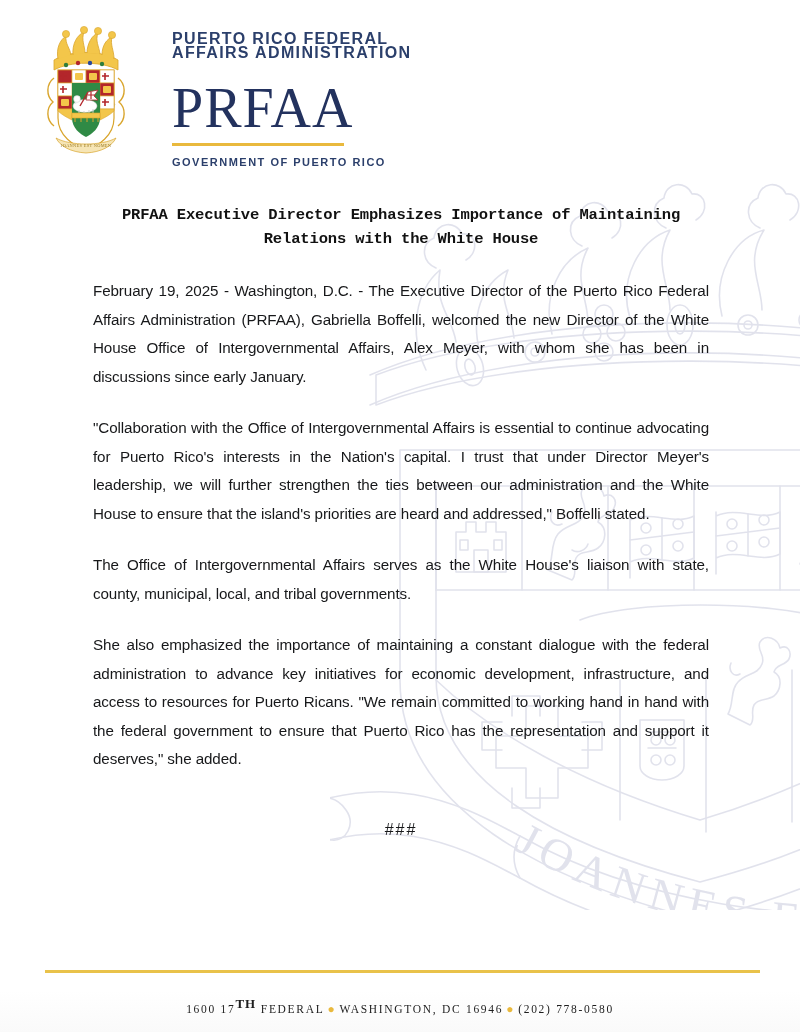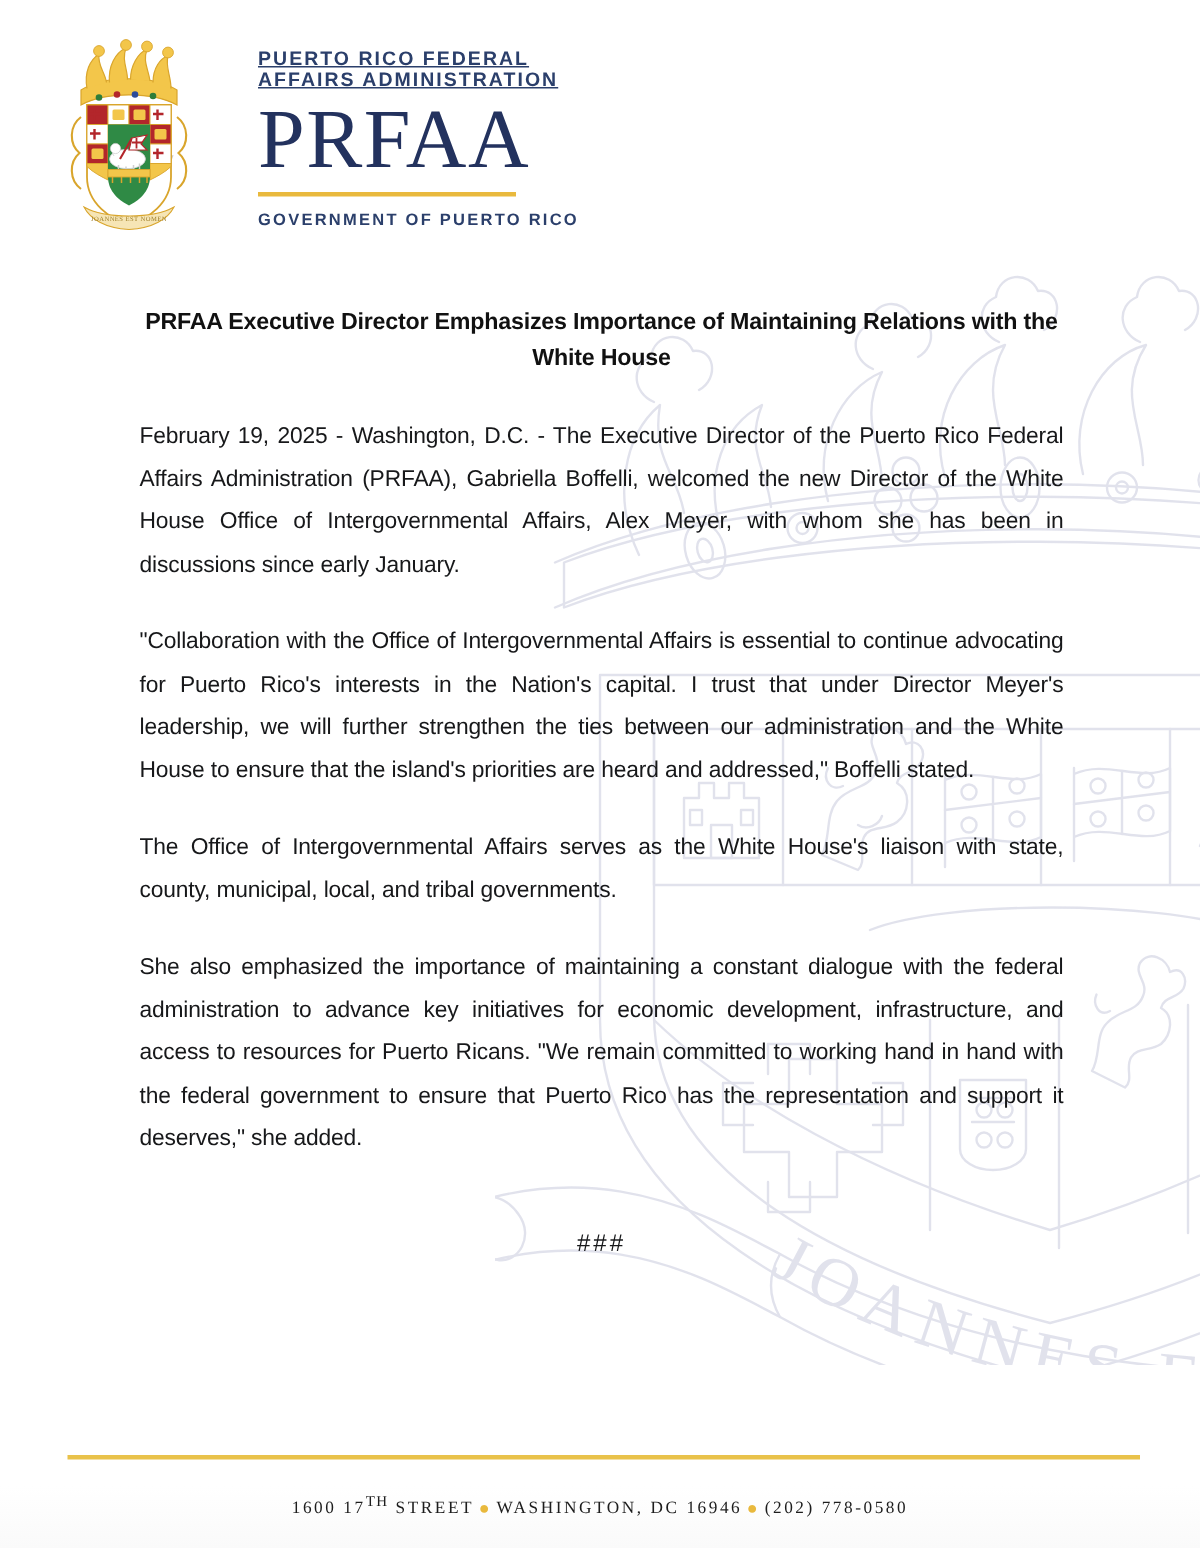--- a/index.html
+++ b/index.html
@@ -51,35 +51,34 @@
     flex: 0 0 auto;
   }
   .crest svg { display: block; width: 100%; height: 100%; }
 
   .brand-block {
     margin-left: 40px;
     padding-top: 6px;
   }
   .brand-eyebrow {
     color: #2b3f6b;
-    font-size: 13px;
+    font-size: 16px;
     font-weight: bold;
     letter-spacing: 1.35px;
     line-height: 14px;
     white-space: pre-line;
     font-family: "Liberation Sans", sans-serif;
-    text-decoration: underline;
   }
   .brand-wordmark {
     color: #23325e;
     font-family: "Liberation Serif", serif;
     font-size: 56px;
     line-height: 58px;
     letter-spacing: 1px;
-    margin-top: 4px;
+    margin-top: 19px;
     font-weight: normal;
   }
   .brand-rule {
     width: 172px;
     height: 2.5px;
     background: #e9b93d;
     margin-top: 6px;
     margin-bottom: 10px;
   }
   .brand-tagline {
@@ -92,21 +91,21 @@
 
   
   .content {
     position: absolute;
     left: 93px;
     top: 203px;
     width: 616px;
     z-index: 2;
   }
   .headline {
-    font-family: Liberation Sans, sans-serif;
+    font-family: Liberation Mono, monospace;
     font-size: 15.5px;
     font-weight: bold;
     color: #111111;
     text-align: center;
     line-height: 24px;
     letter-spacing: -0.15px;
     margin: 0 0 26px 0;
   }
   .para {
     font-family: "Liberation Sans", sans-serif;
@@ -144,23 +143,24 @@
     top: 996px;
     width: 800px;
     text-align: center;
     font-family: "Liberation Serif", serif;
     font-size: 11.5px;
     letter-spacing: 1.7px;
     color: #1d1d1d;
     z-index: 3;
   }
   .footer-text sup {
-    font-size: 10px;
+    font-size: 13px;
     vertical-align: super;
     letter-spacing: 1px;
+    font-weight: bold;
   }
   .dot {
     color: #e9b93d;
     font-size: 12px;
     padding: 0 3px;
   }
 </style>
 </head>
 <body>
 
@@ -403,16 +403,16 @@
     <p class="para">February 19, 2025 - Washington, D.C. - The Executive Director of the Puerto Rico Federal Affairs Administration (PRFAA), Gabriella Boffelli, welcomed the new Director of the White House Office of Intergovernmental Affairs, Alex Meyer, with whom she has been in discussions since early January.</p>
     <p class="para">"Collaboration with the Office of Intergovernmental Affairs is essential to continue advocating for Puerto Rico's interests in the Nation's capital. I trust that under Director Meyer's leadership, we will further strengthen the ties between our administration and the White House to ensure that the island's priorities are heard and addressed," Boffelli stated.</p>
     <p class="para">The Office of Intergovernmental Affairs serves as the White House's liaison with state, county, municipal, local, and tribal governments.</p>
     <p class="para">She also emphasized the importance of maintaining a constant dialogue with the federal administration to advance key initiatives for economic development, infrastructure, and access to resources for Puerto Ricans. "We remain committed to working hand in hand with the federal government to ensure that Puerto Rico has the representation and support it deserves," she added.</p>
 
     <div class="endmark">###</div>
   </div>
 
   <div class="footer-rule"></div>
   <div class="footer-text">
-    <span>1600 17</span><sup>TH</sup><span> STREET</span><span class="dot">●</span><span>WASHINGTON, DC 16946</span><span class="dot">●</span><span>(202) 778-0580</span>
+    <span>1600 17</span><sup>TH</sup><span> FEDERAL</span><span class="dot">●</span><span>WASHINGTON, DC 16946</span><span class="dot">●</span><span>(202) 778-0580</span>
   </div>
 
 </div>
 
 </body></html>

